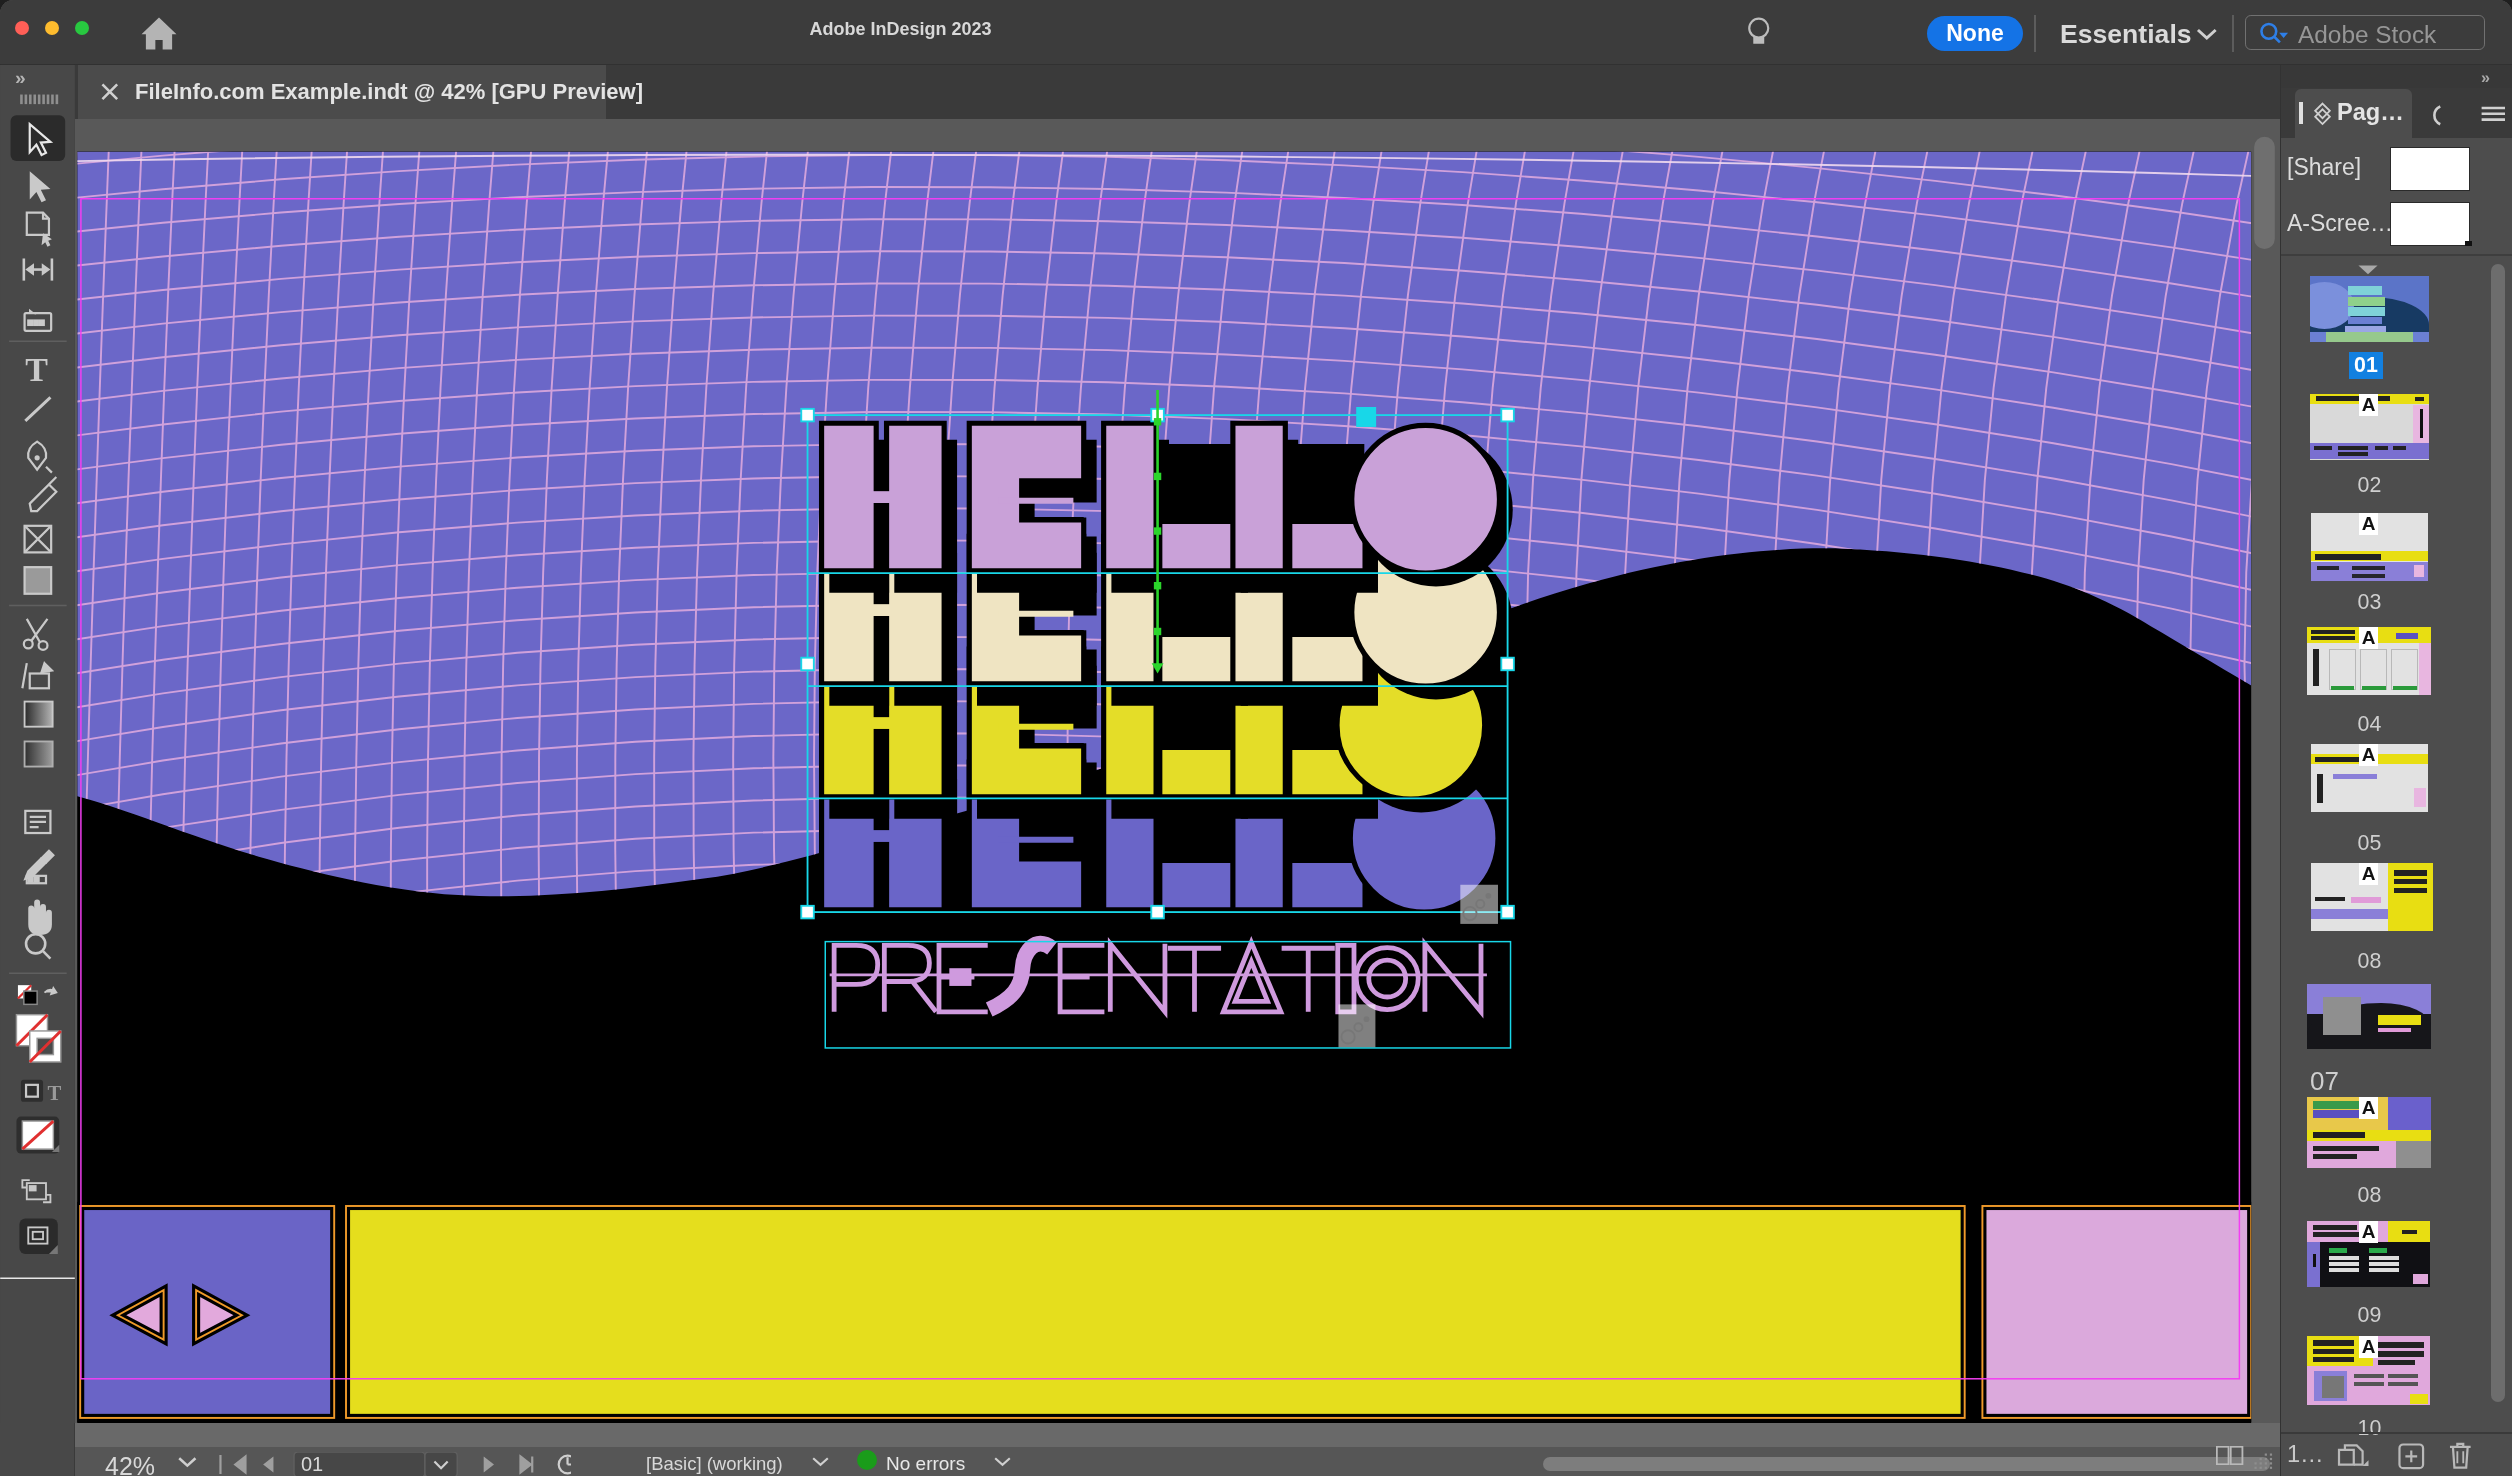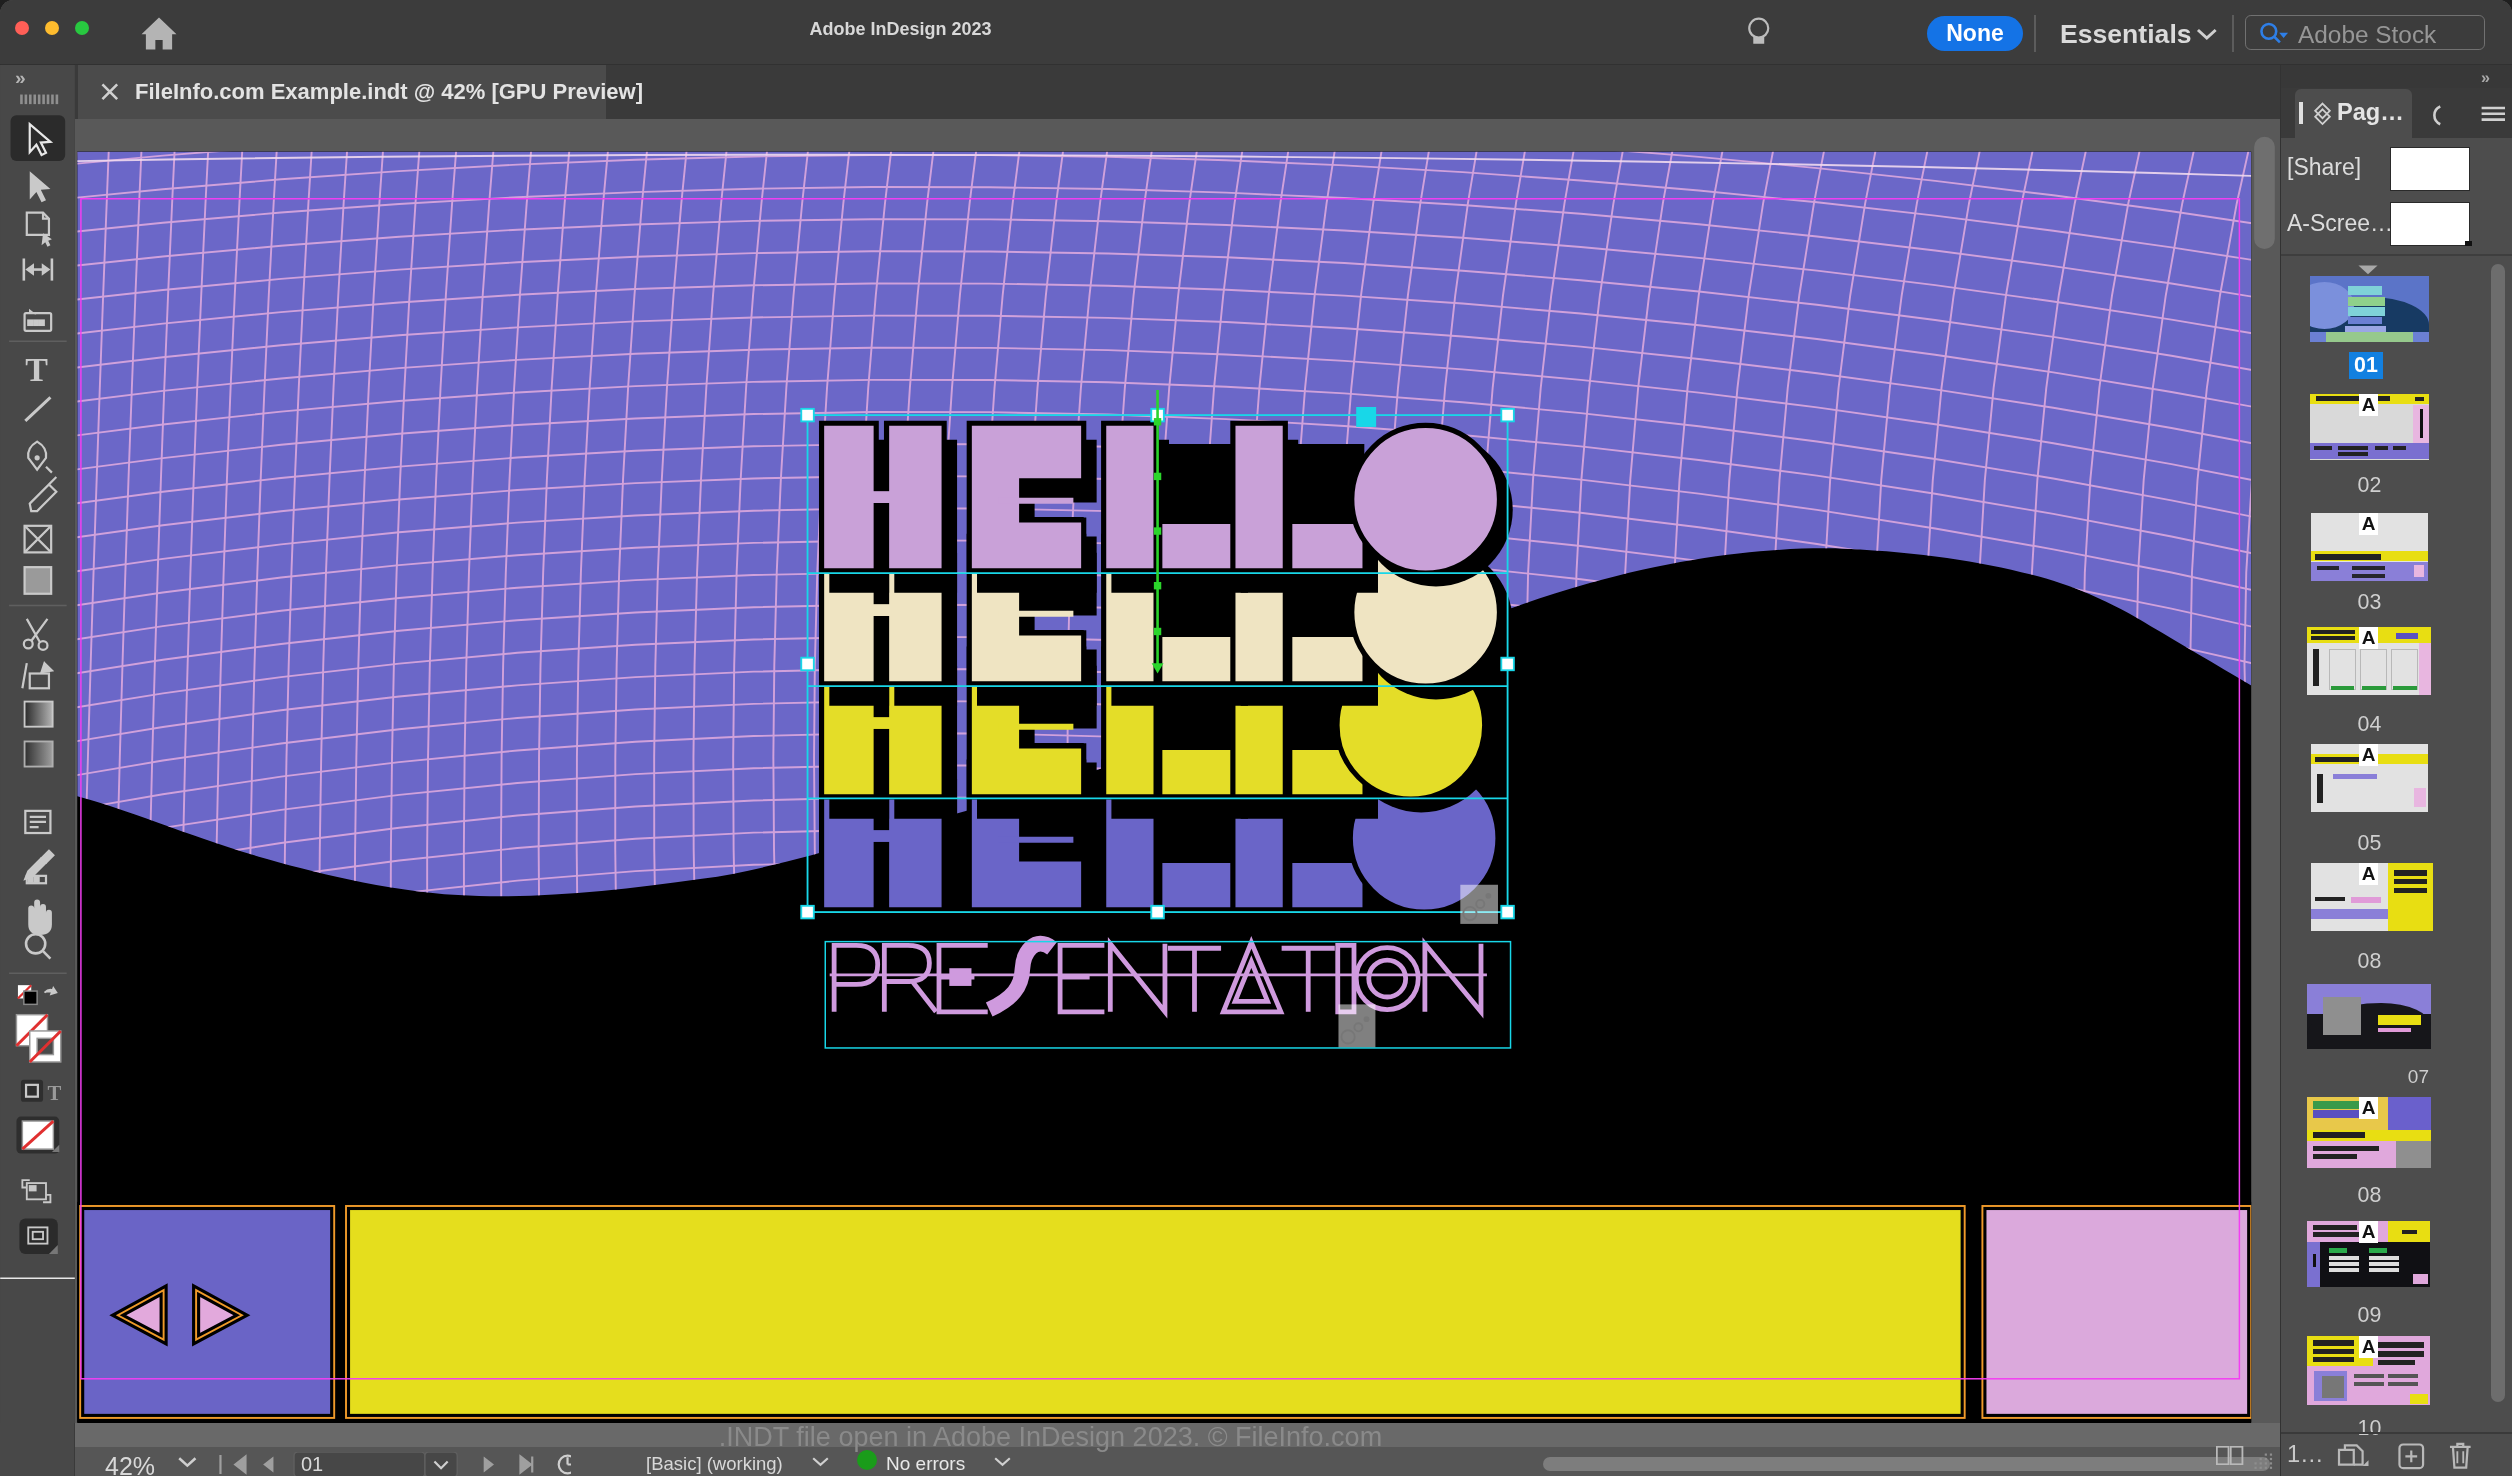--- a/index.html
+++ b/index.html
@@ -409,21 +409,20 @@
         <rect x="1812" y="1360" width="50" height="58" fill="#ffffff" opacity="0.5"></rect>
 <circle cx="1825" cy="1404" r="9" fill="none" stroke="#777" stroke-width="2.5"></circle>
 <circle cx="1839" cy="1391" r="5.5" fill="none" stroke="#777" stroke-width="2.5"></circle>
 <circle cx="1850" cy="1380" r="4" fill="#777"></circle>
 </g>
 <rect x="3052" y="185" width="28" height="152" rx="14" fill="#6f6f6f"></rect>
 </svg>
 
 <div class="abs" style="left:75px;top:1423px;width:2205px;height:24.4px;background:#696969"></div>
 <div class="abs" style="left:75px;top:1447px;width:2205px;height:29.5px;background:#565656"></div>
-<div class="abs" style="left:349px;top:1422px;width:1403px;text-align:center;font-size:27px;color:#8a8a8a">.INDT file open in Adobe InDesign 2023. © FileInfo.com</div>
 <div class="abs" style="left:105px;top:1452px;font-size:25px;color:#d8d8d8">42%</div>
 <svg class="abs" style="left:177px;top:1456px" width="20.7" height="13.3" viewBox="0 0 28 18">
       <path d="M3,3 L14,13 L25,3" fill="none" stroke="#cfcfcf" stroke-width="3.5"></path>
     </svg>
 <svg class="abs" style="left:217px;top:1452px" width="354" height="25" viewBox="0 0 480 34">
       <path d="M4,4 v26 M24,17 l14,-11 v22 z" fill="#9f9f9f" stroke="#9f9f9f" stroke-width="3"></path>
       <path d="M62,17 l14,-11 v22 z" fill="#9f9f9f"></path>
       <rect x="104" y="0" width="178" height="34" rx="5" fill="#474747" stroke="#5f5f5f" stroke-width="2"></rect>
       <rect x="282" y="0" width="44" height="34" rx="5" fill="#474747" stroke="#5f5f5f" stroke-width="2"></rect>
       <path d="M295,13 l9,9 9,-9" fill="none" stroke="#cfcfcf" stroke-width="3"></path>
@@ -565,21 +564,21 @@
     </div>
 <div class="abs" style="left:2359px;top:863px;width:19px;height:22px;background:#fff;color:#111;font-size:19px;font-weight:700;text-align:center;line-height:22px">A</div>
 <div class="abs" style="left:2310px;top:949px;width:119px;text-align:center;font-size:21.4px;color:#cfcfcf">08</div>
 <div class="abs" style="left:2307px;top:984px;width:124px;height:65px;background:#16161a;overflow:hidden">
       <div class="abs" style="left:0;top:0;width:124px;height:29.5px;background:#8a7fd8"></div>
       <div class="abs" style="left:0;top:19px;width:124px;height:46px;background:#16161a;border-radius:60% 40% 0 0/70% 50% 0 0"></div>
       <div class="abs" style="left:16.2px;top:13.3px;width:38px;height:38px;background:#8f8f8f"></div>
       <div class="abs" style="left:71px;top:31px;width:43px;height:10.3px;background:#e8de12"></div>
       <div class="abs" style="left:71px;top:44px;width:32.5px;height:4.4px;background:#e09ad8"></div>
     </div>
-<div class="abs" style="left:2310px;top:1066px;width:119px;text-align:right;font-size:19px;color:#cfcfcf">07</div>
+<div class="abs" style="left:2310px;top:1066px;width:119px;text-align:left;font-size:26px;color:#cfcfcf">07</div>
 <div class="abs" style="left:2307px;top:1097px;width:124px;height:71px;background:#e8c84a;overflow:hidden">
       <div class="abs" style="left:0;top:0;width:81px;height:32.5px;background:#e8c84a"></div>
       <div class="abs" style="left:5.9px;top:4.4px;width:58px;height:7.4px;background:#3a9a4a"></div>
       <div class="abs" style="left:5.9px;top:13.3px;width:58px;height:7.4px;background:#5a50c0"></div>
       <div class="abs" style="left:81px;top:0;width:43px;height:32.5px;background:#6a60cc"></div>
       <div class="abs" style="left:0;top:32.5px;width:124px;height:11.8px;background:#e8de12"></div>
       <div class="abs" style="left:5.9px;top:35px;width:52px;height:5.9px;background:#222"></div>
       <div class="abs" style="left:0;top:44px;width:124px;height:26.6px;background:#e0a8dc"></div>
       <div class="abs" style="left:5.9px;top:49px;width:66px;height:5.2px;background:#222"></div>
       <div class="abs" style="left:5.9px;top:57px;width:44px;height:5.2px;background:#222"></div>

